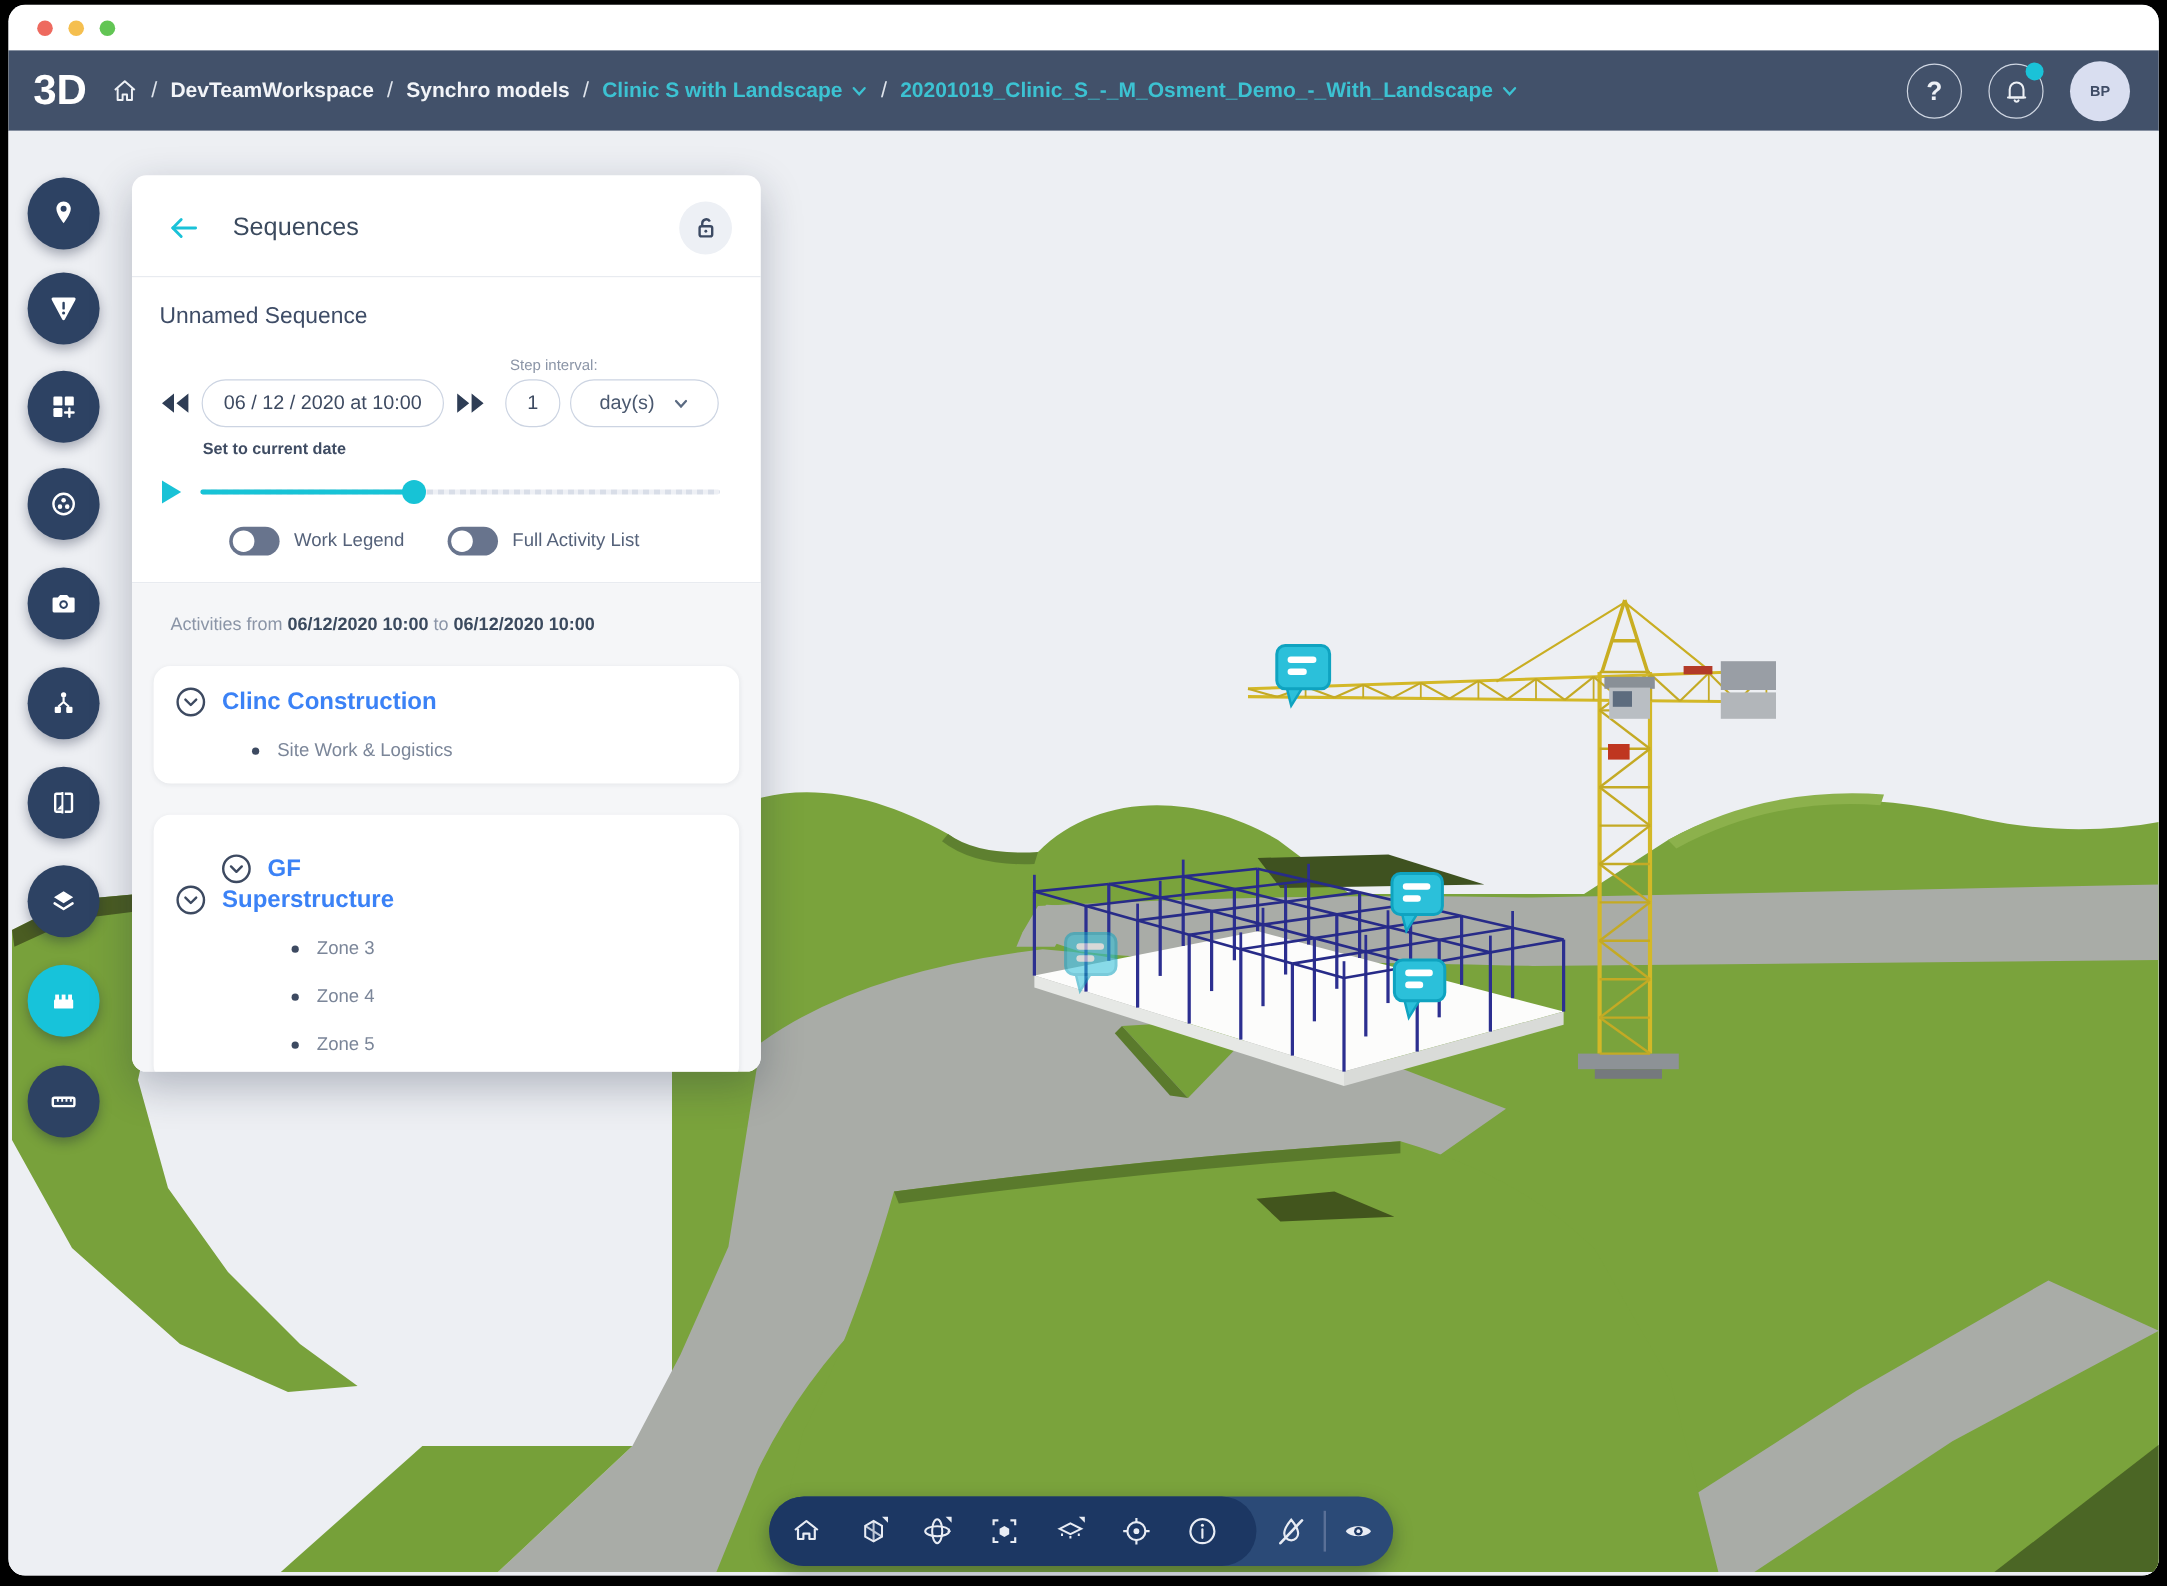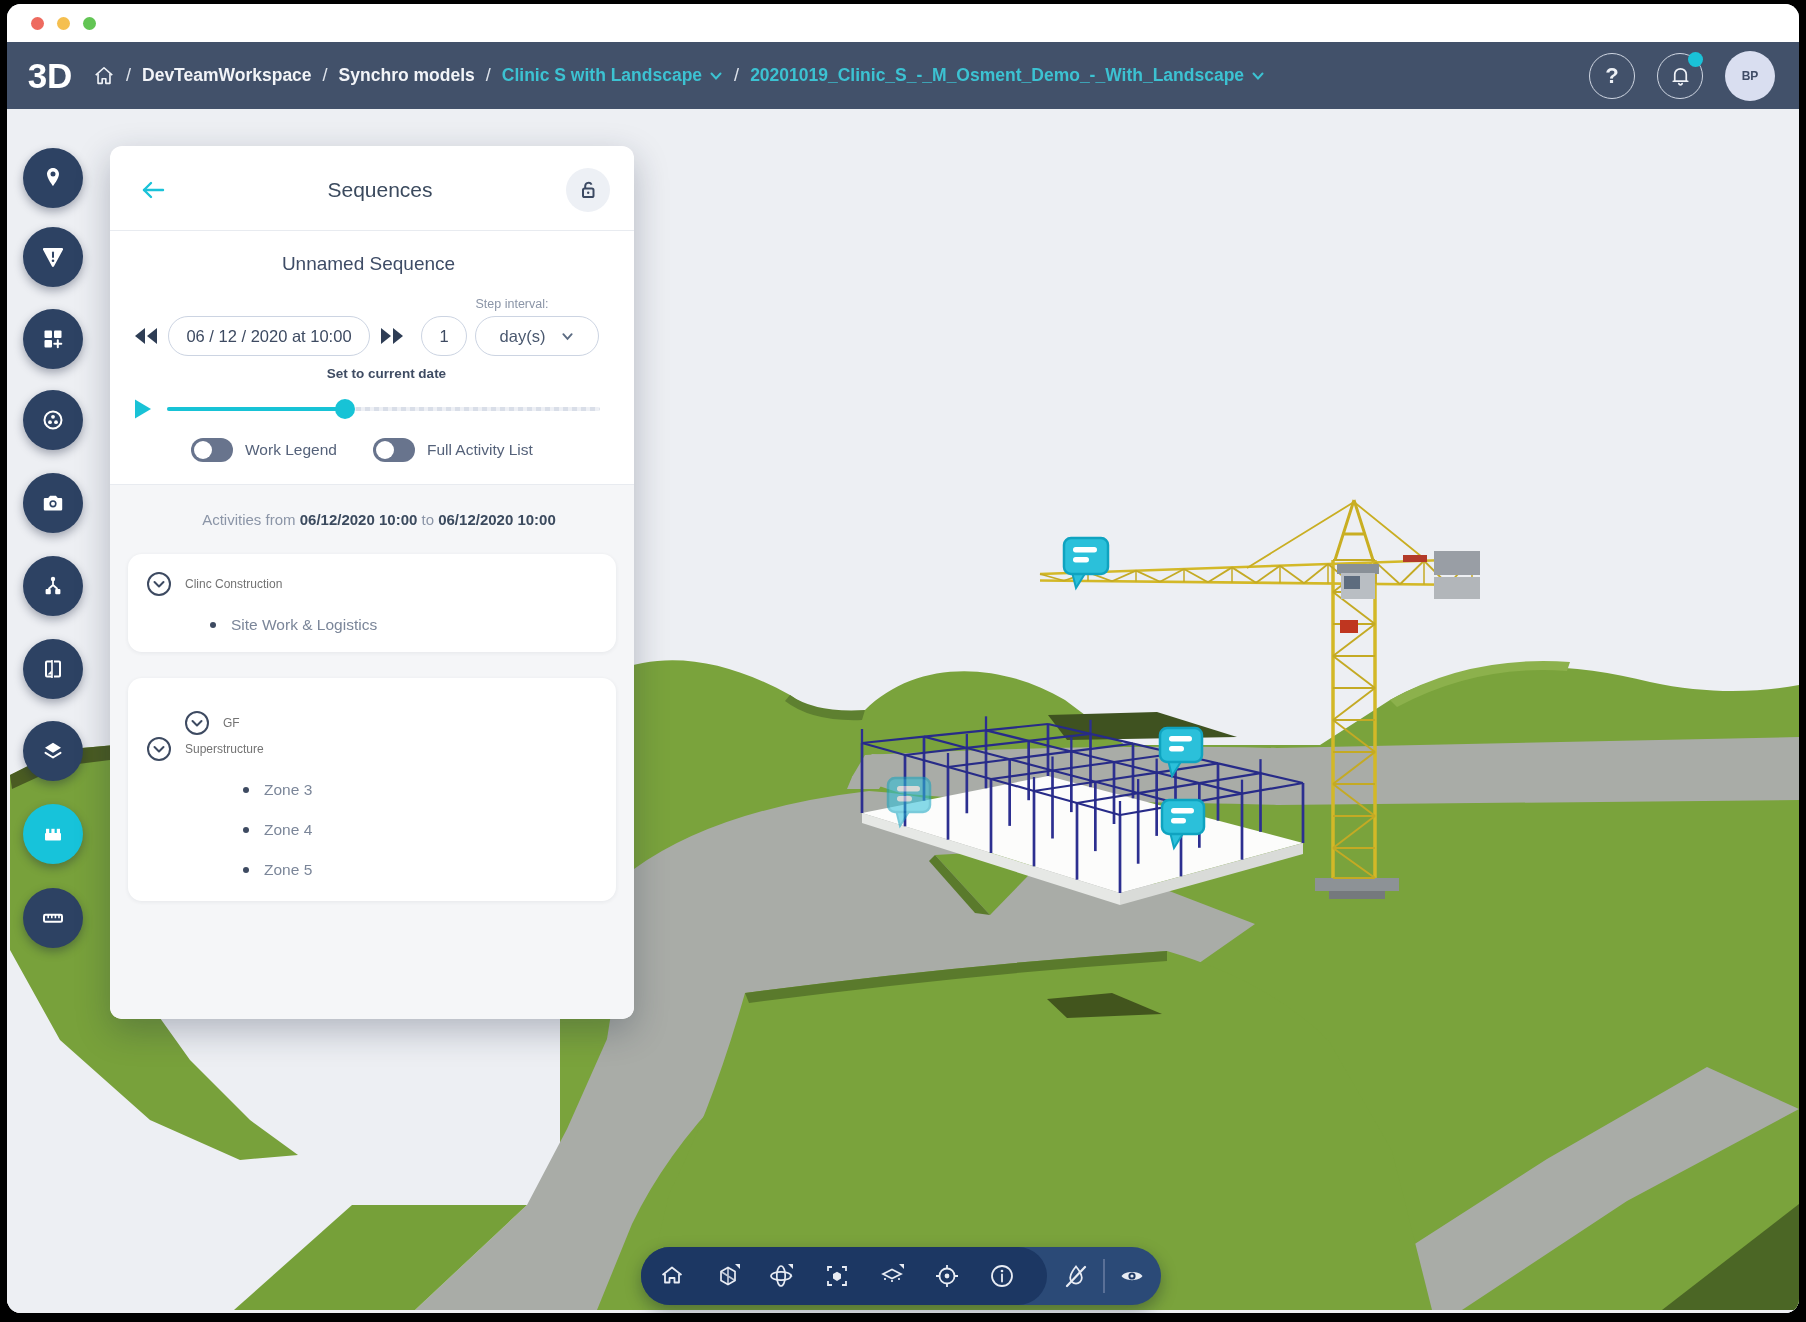--- a/index.html
+++ b/index.html
@@ -26,22 +26,22 @@
     font-size:12px;display:flex;align-items:center;justify-content:center;cursor:pointer;}
   
   .viewport{position:relative;height:1204px;background:#edeff3;}
   .scene{position:absolute;left:0;top:0;}
   
   .side-btn{position:absolute;left:16px;width:60px;height:60px;border-radius:50%;background:#2d4263;
     display:flex;align-items:center;justify-content:center;color:#fff;cursor:pointer;
     box-shadow:0 4px 10px rgba(20,30,55,.35);border:none;}
   .side-btn.active{background:#17c3da;}
   
-  .panel{position:absolute;left:103px;top:37px;width:524px;height:873px;background:#fff;border-radius:12px;
-    box-shadow:0 12px 34px rgba(25,35,60,.28);display:flex;flex-direction:column;text-align:center;}
+  .panel{position:absolute;left:103px;top:37px;width:524px;height:747px;background:#fff;border-radius:12px;
+    box-shadow:0 12px 34px rgba(25,35,60,.28);display:flex;flex-direction:column;}
   .p-header{display:flex;align-items:center;padding:22px 24px 18px 30px;}
   .back-btn{background:none;border:none;cursor:pointer;color:#1ac2d8;padding:0;display:flex;}
   .p-title{font-size:21px;color:#3b4a5e;font-weight:500;margin-left:28px;flex:1;}
   .lock-btn{width:44px;height:44px;border-radius:50%;background:#edf0f5;border:none;display:flex;
     align-items:center;justify-content:center;cursor:pointer;color:#3c4a63;}
   .p-div{height:1px;background:#e8ebf0;}
   .p-sec1{padding:22px 30px 0 23px;}
   .seq-name{font-size:19px;color:#3e4c66;}
   .ctrl-row{display:flex;align-items:flex-end;margin-top:22px;}
   .date-group{display:flex;align-items:center;gap:9px;}
@@ -70,21 +70,21 @@
   .toggle .knob{position:absolute;left:3px;top:3px;width:18px;height:18px;border-radius:50%;background:#fff;}
   .tog-label{font-size:15.5px;color:#55627a;}
   .p-sec2{flex:1;background:#f5f6f8;border-radius:0 0 12px 12px;padding:26px 18px 0 18px;overflow:hidden;}
   .act-line{font-size:15px;color:#8b95a7;margin-left:14px;}
   .act-line b{color:#3b4a5e;font-weight:700;}
   .card{background:#fff;border-radius:14px;box-shadow:0 1px 4px rgba(30,40,60,.07);padding:17px 18px 16px 18px;
     margin-top:26px;}
   .grp-row{display:flex;align-items:center;gap:13px;}
   .grp-row.lvl2{margin:15px 0 0 38px;}
   .chev-btn{background:none;border:none;padding:0;cursor:pointer;color:#3d4a61;display:flex;}
-  .grp-label{font-size:12px;color:#737373;font-weight:400;}
+  .grp-label{font-size:20px;color:#3b82f6;font-weight:700;}
   .bullet-row{display:flex;align-items:center;gap:15px;margin:19px 0 2px 64px;}
   .bullet-row.deep{margin-left:97px;}
   .dot{width:6px;height:6px;border-radius:50%;background:#3d4a61;flex:none;}
   .b-label{font-size:15.5px;color:#7b8699;}
   
   .toolbar{position:absolute;left:634px;top:1138px;width:520px;height:58px;border-radius:29px;
     background:#2b4a77;box-shadow:0 6px 16px rgba(10,20,40,.35);}
   .tb-main{position:absolute;left:0;top:0;width:406px;height:58px;border-radius:29px;background:#1c3763;}
   .tb-btn{position:absolute;top:7px;width:44px;height:44px;border:none;background:none;color:#e8ecf4;
     cursor:pointer;display:flex;align-items:center;justify-content:center;padding:0;}

